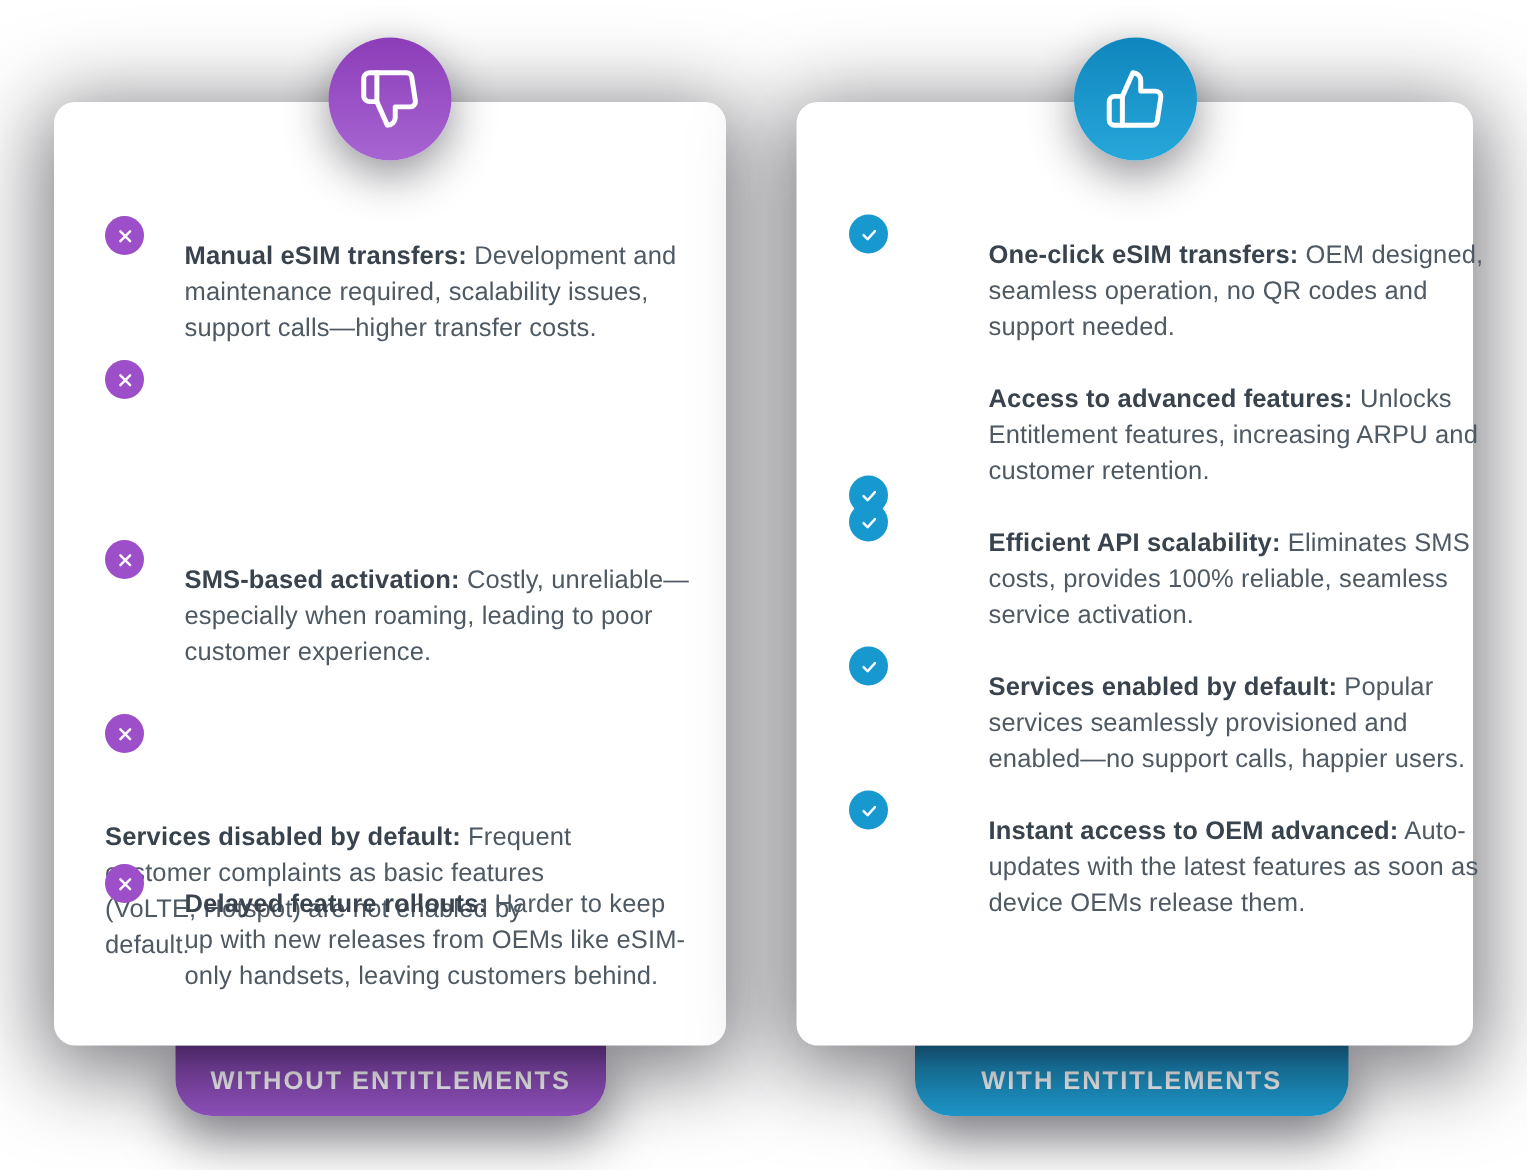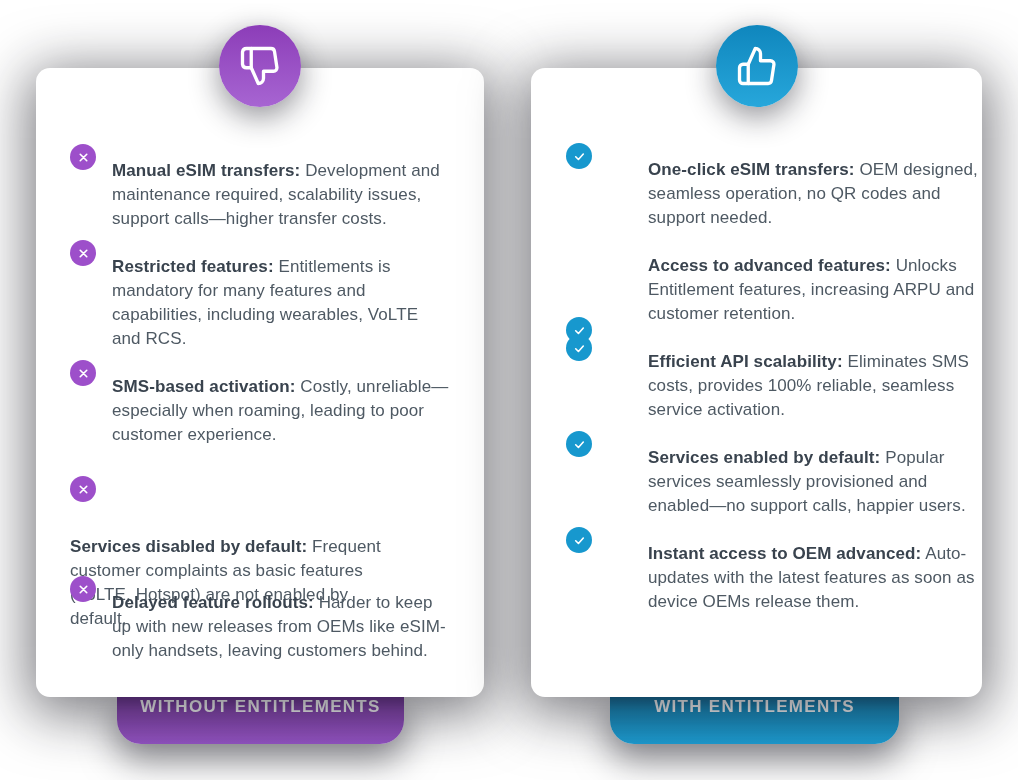--- a/index.html
+++ b/index.html
@@ -26,31 +26,31 @@
   .badge.purple { left:219px; background:linear-gradient(180deg,#8c3db8 0%,#a765d2 100%); }
   .badge.blue   { left:716px; background:linear-gradient(180deg,#0f86bd 0%,#27a7db 100%); }
   .badge svg { width:42px; height:42px; stroke:#ffffff; fill:none;
                stroke-width:1.9; stroke-linecap:round; stroke-linejoin:round; }
   .badge.purple svg { transform:scaleX(-1); }
 
   
   .ribbon {
     position:absolute; top:697px; height:47px; z-index:1;
     border-radius:0 0 24px 24px;
-    display:flex; align-items:flex-start; justify-content:center;
+    display:flex; align-items:center; justify-content:center;
     color:#ffffff; font-weight:bold; font-size:17px; letter-spacing:1.3px;
     box-shadow:0 14px 35px 2px rgba(18,18,28,0.5);
   }
   .ribbon.purple { left:117px; width:287px;
     background:linear-gradient(180deg,#6f3595 0%,#8a47b4 30%,#9655c6 100%); }
   .ribbon.blue   { left:610px; width:289px;
     background:linear-gradient(180deg,#136f9b 0%,#1890c2 30%,#1ea0d6 100%); }
 
   
-  .item { position:absolute; display:flex; gap:16px; z-index:4; }
+  .item { position:absolute; display:flex; gap:27px; z-index:4; }
   .item .bullet {
     flex:none; width:26px; height:26px; border-radius:50%; margin-top:2px;
     display:flex; align-items:center; justify-content:center;
   }
   .bullet.purple { background:#9d4fca; }
   .bullet.blue   { background:#1798ce; }
   .bullet svg { width:13px; height:13px; stroke:#ffffff; fill:none;
                 stroke-width:3; stroke-linecap:round; stroke-linejoin:round; }
   .item .text { font-size:17px; line-height:24px; color:#4e5963; letter-spacing:0.1px; }
   .item .text b { color:#39434e; font-weight:700; }
@@ -106,21 +106,20 @@
           </svg>
         </span>
       <p class="text"><b>Manual eSIM transfers:</b> <span>Development and maintenance required, scalability issues, support calls—higher transfer costs.</span></p>
     </div>
     <div class="item">
       <span class="bullet purple">
         <svg viewBox="0 0 24 24">
             <path d="M6 6 18 18 M18 6 6 18"></path>
           </svg>
         </span>
-      <p class="text"><b>Restricted features:</b> <span>Entitlements is mandatory for many features and capabilities, including wearables, VoLTE and RCS.</span></p>
     </div>
     <div class="item">
       <span class="bullet purple">
         <svg viewBox="0 0 24 24">
             <path d="M6 6 18 18 M18 6 6 18"></path>
           </svg>
         </span>
       <p class="text"><b>SMS-based activation:</b> <span>Costly, unreliable—especially when roaming, leading to poor customer experience.</span></p>
     </div>
     <div class="item">

